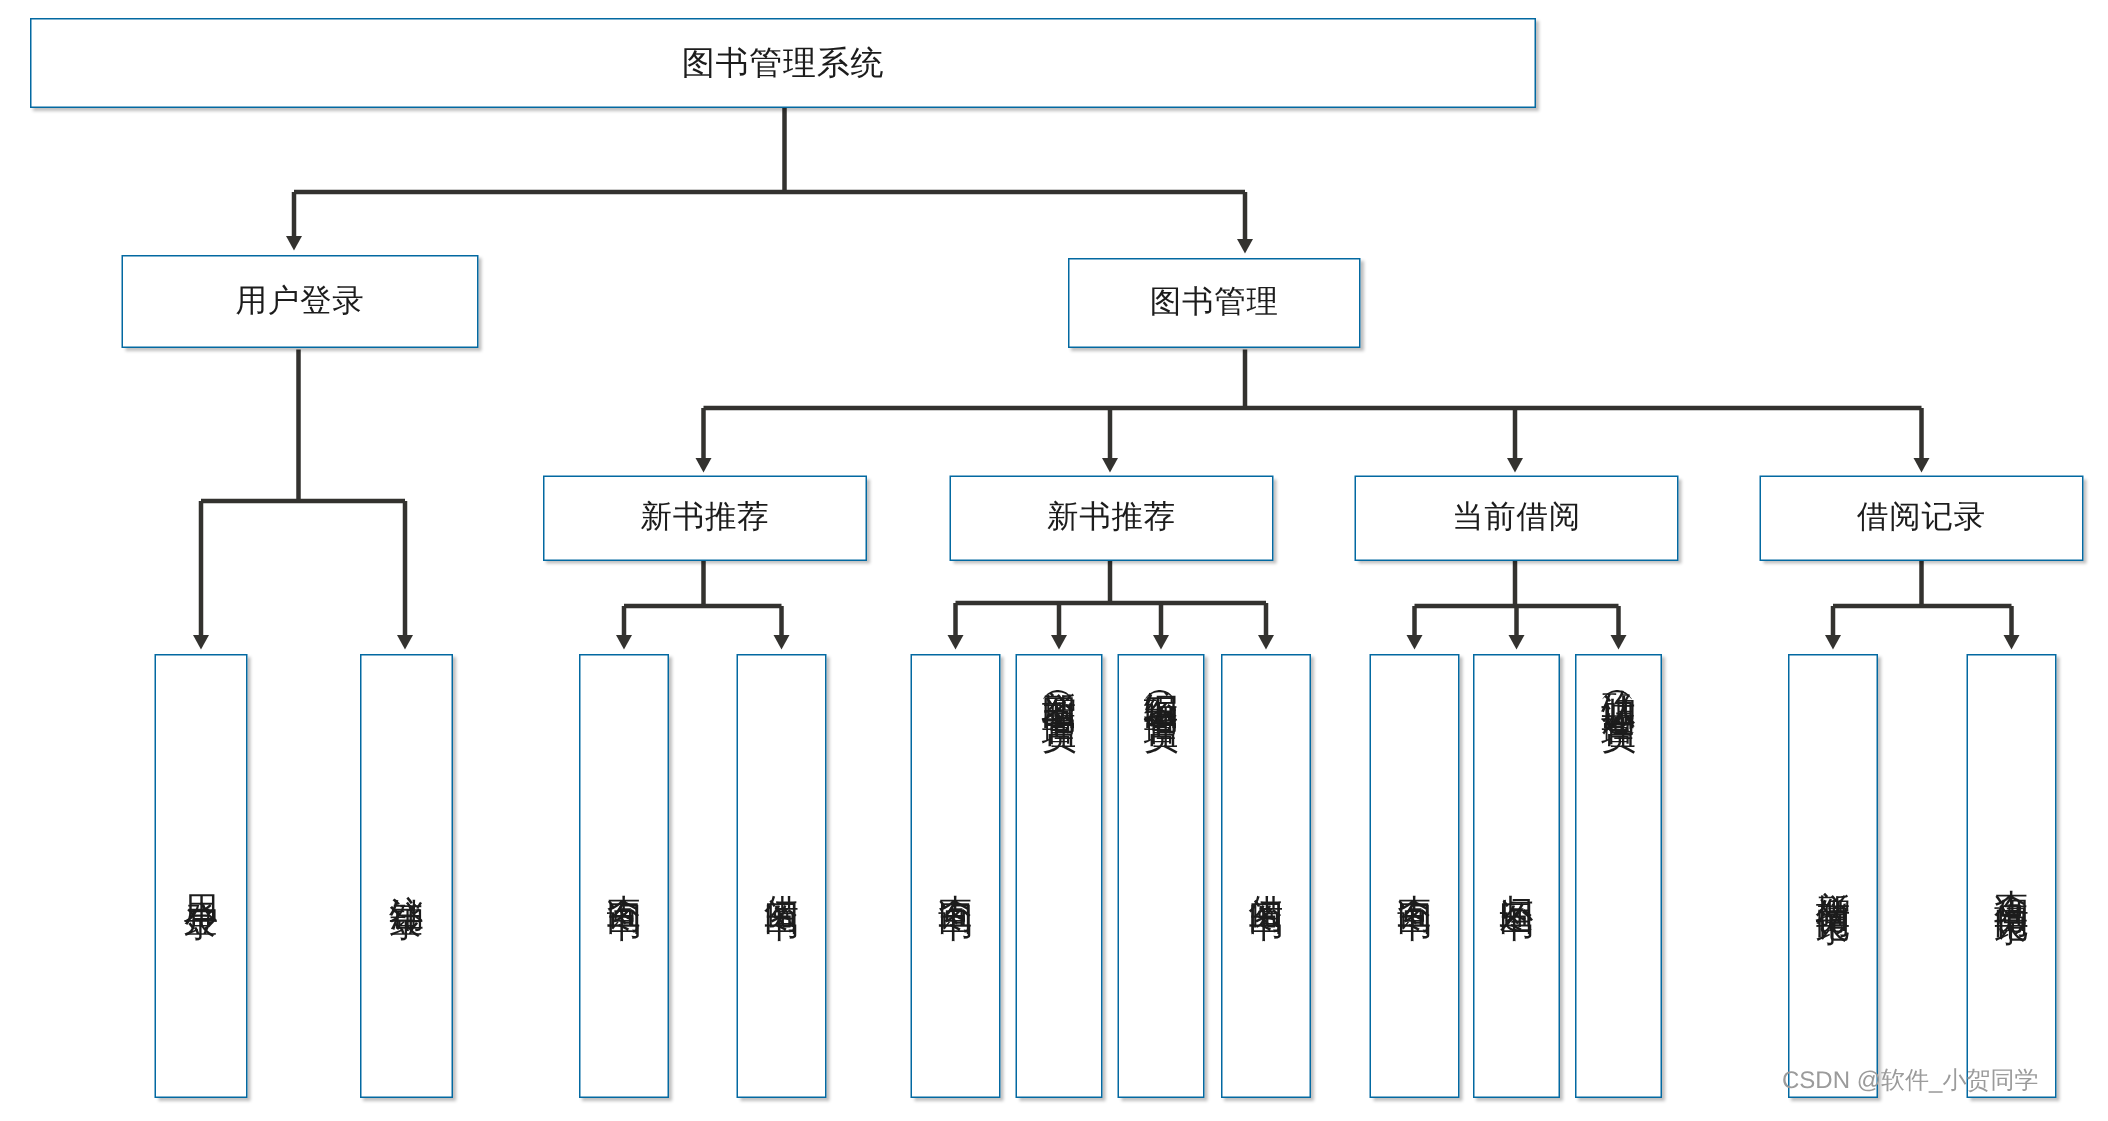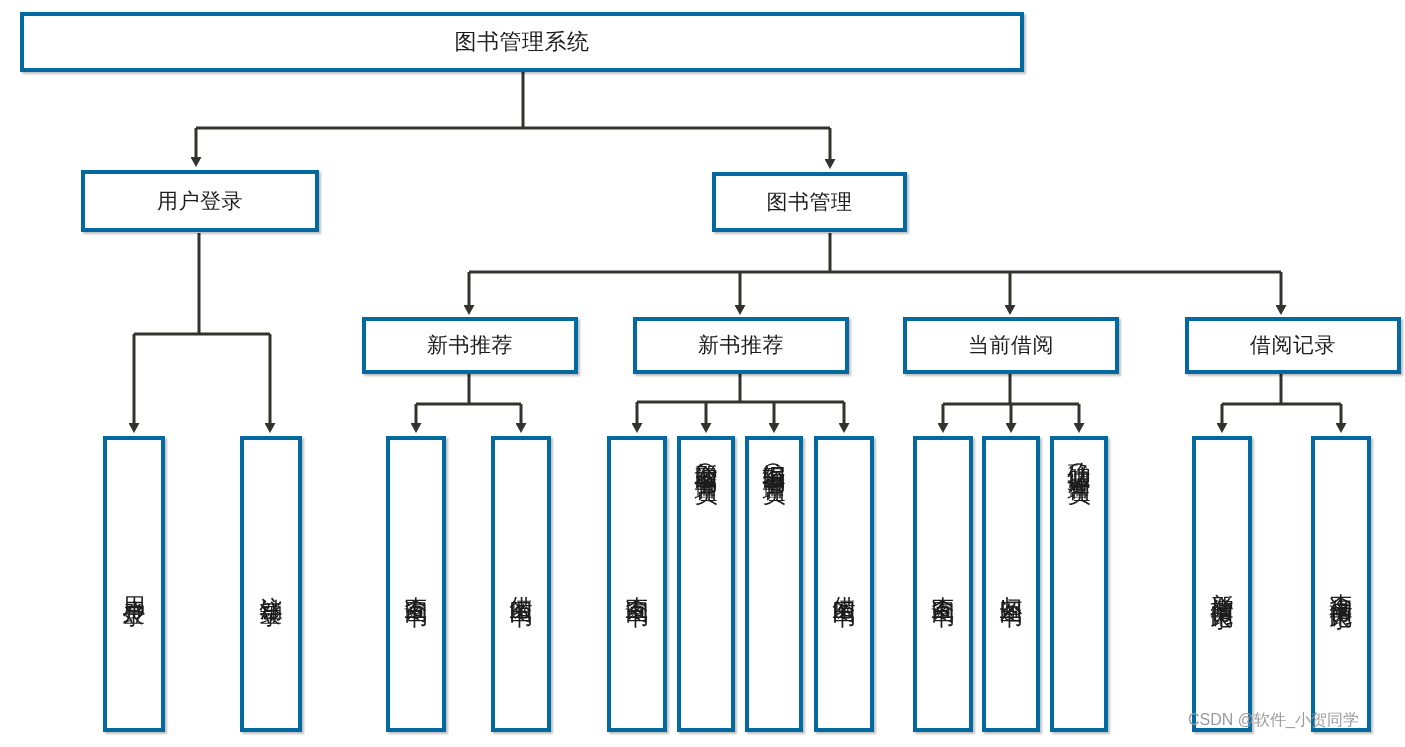--- a/index.html
+++ b/index.html
@@ -22,21 +22,21 @@
     left: 0;
     top: 0;
     width: 1405px;
     height: 747px;
     pointer-events: none;
   }
   .node {
     position: absolute;
     box-sizing: border-box;
     background: #ffffff;
-    border: 4px solid #0369a1;
+    border: 1px solid #0369a1;
     box-shadow: 2px 2px 2px rgba(0,0,0,0.25);
     display: flex;
     align-items: center;
     justify-content: center;
     color: #1c1c1c;
     z-index: 2;
   }
   .node .txt {
     display: block;
     text-align: center;
@@ -146,21 +146,21 @@
 
   <div class="node horiz" style="left:362px; top:317px; width:216px; height:57px;">
     <span class="txt">新书推荐</span>
   </div>
   <div class="node horiz" style="left:633px; top:317px; width:216px; height:57px;">
     <span class="txt">新书推荐</span>
   </div>
   <div class="node horiz" style="left:903px; top:317px; width:216px; height:57px;">
     <span class="txt">当前借阅</span>
   </div>
-  <div class="node horiz" style="left:1173px; top:317px; width:216px; height:57px;margin-left:12px;">
+  <div class="node horiz" style="left:1173px; top:317px; width:216px; height:57px;">
     <span class="txt">借阅记录</span>
   </div>
 
   <div class="node vert centered" style="left:103px; top:436px; width:62px; height:296px;">
     <span class="txt">用户登录</span>
   </div>
   <div class="node vert centered" style="left:240px; top:436px; width:62px; height:296px;">
     <span class="txt">注销登录</span>
   </div>
 

